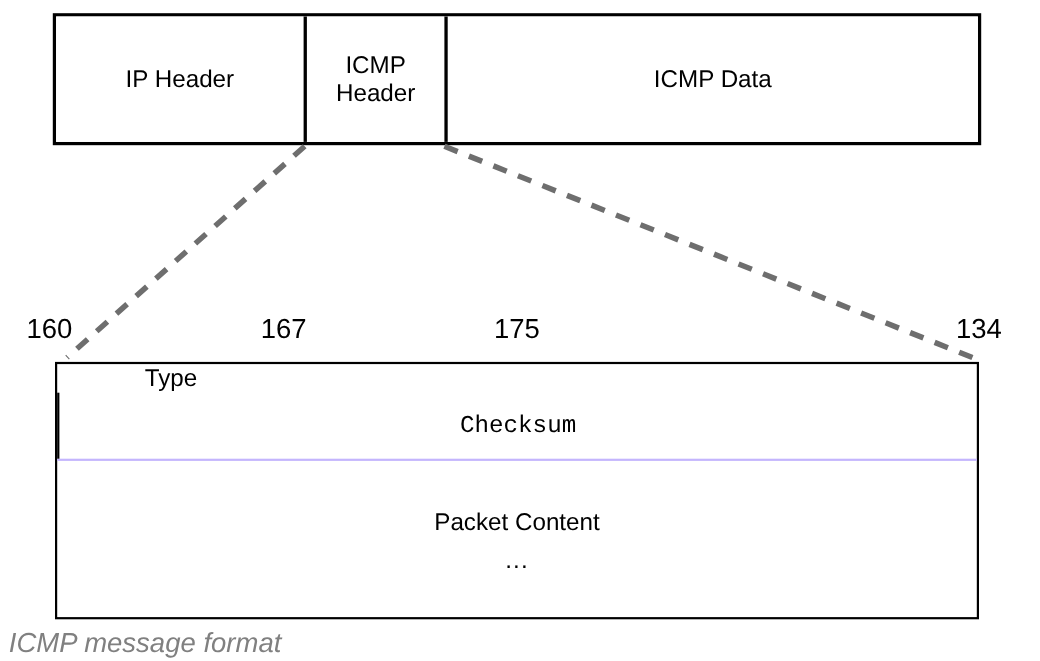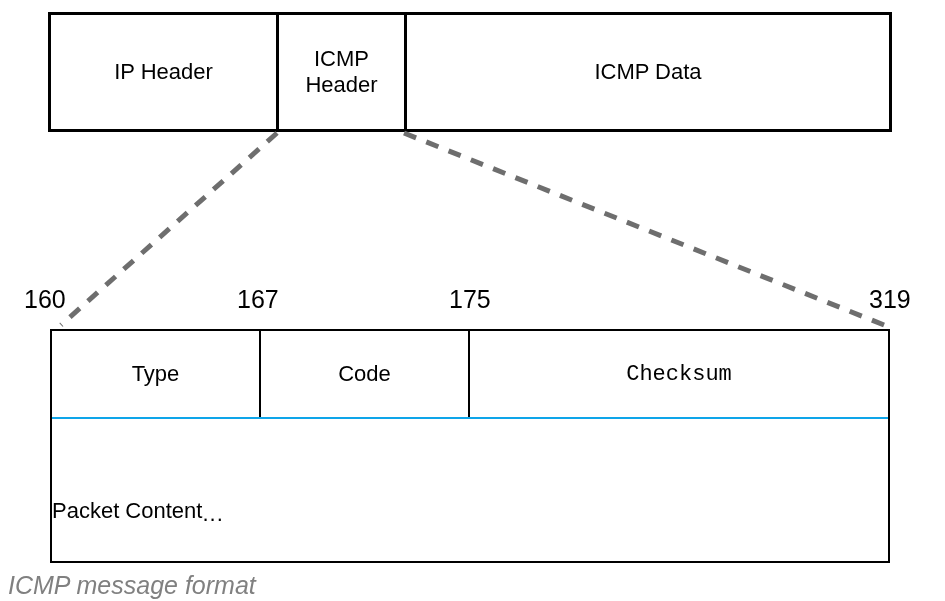--- a/index.html
+++ b/index.html
@@ -81,41 +81,42 @@
     top: 329px;
     width: 840px;
     height: 234px;
     border: 2px solid #000000;
     display: flex;
     flex-direction: column;
     background: #ffffff;
   }
   #detail-word-row {
     display: flex;
+    flex-direction: column;
     height: 86px;
-    border-bottom: 2px solid #0ea5e9;
+    border-bottom: 2px solid #c4b5fd;
     text-align: center;
   }
   #detail-word-row .field {
     box-sizing: border-box;
     display: flex;
     align-items: center;
     justify-content: center;
     font-size: 22px;
     color: #000000;
   }
   #detail-word-row .field + .field { border-left: 2px solid #000000; }
   #field-type     { width: 207px; }
   #field-code     { width: 209px; }
   #field-checksum { flex: 1 1 auto; font-family: Liberation Mono, monospace; }
 
   #detail-payload {
     flex: 1 1 auto;
     display: flex;
-    flex-direction: row;
+    flex-direction: column;
     align-items: center;
     justify-content: flex-start;
     padding-top: 22px;
     margin-top: 20px;
   }
   #detail-payload .payload-line {
     font-size: 22px;
     line-height: 1.26;
     text-align: center;
     color: #000000;
@@ -159,30 +160,27 @@
   </div>
 
   <svg id="connectors" class="abs" viewBox="0 0 945 601">
     <line x1="277" y1="133" x2="61" y2="325" stroke="#6e6e6e" stroke-width="5" stroke-dasharray="13 11" stroke-linecap="butt"></line>
     <line x1="404" y1="133" x2="889" y2="327" stroke="#6e6e6e" stroke-width="5" stroke-dasharray="13 11" stroke-linecap="butt"></line>
   </svg>
 
   <div class="abs bit-label" id="bit-160">160</div>
   <div class="abs bit-label" id="bit-167">167</div>
   <div class="abs bit-label" id="bit-175">175</div>
-  <div class="abs bit-label" id="bit-191">319</div>
+  <div class="abs bit-label" id="bit-191">134</div>
 
   <div id="icmp-detail" class="abs">
 
     <div id="detail-word-row">
       <div class="field" id="field-type">
         <span>Type</span>
-      </div>
-      <div class="field" id="field-code">
-        <span>Code</span>
       </div>
       <div class="field" id="field-checksum">
         <span>Checksum</span>
       </div>
     </div>
 
     <div id="detail-payload">
       <div class="payload-line" id="payload-title">Packet Content</div>
       <div class="payload-line" id="payload-ellipsis">...</div>
     </div>

